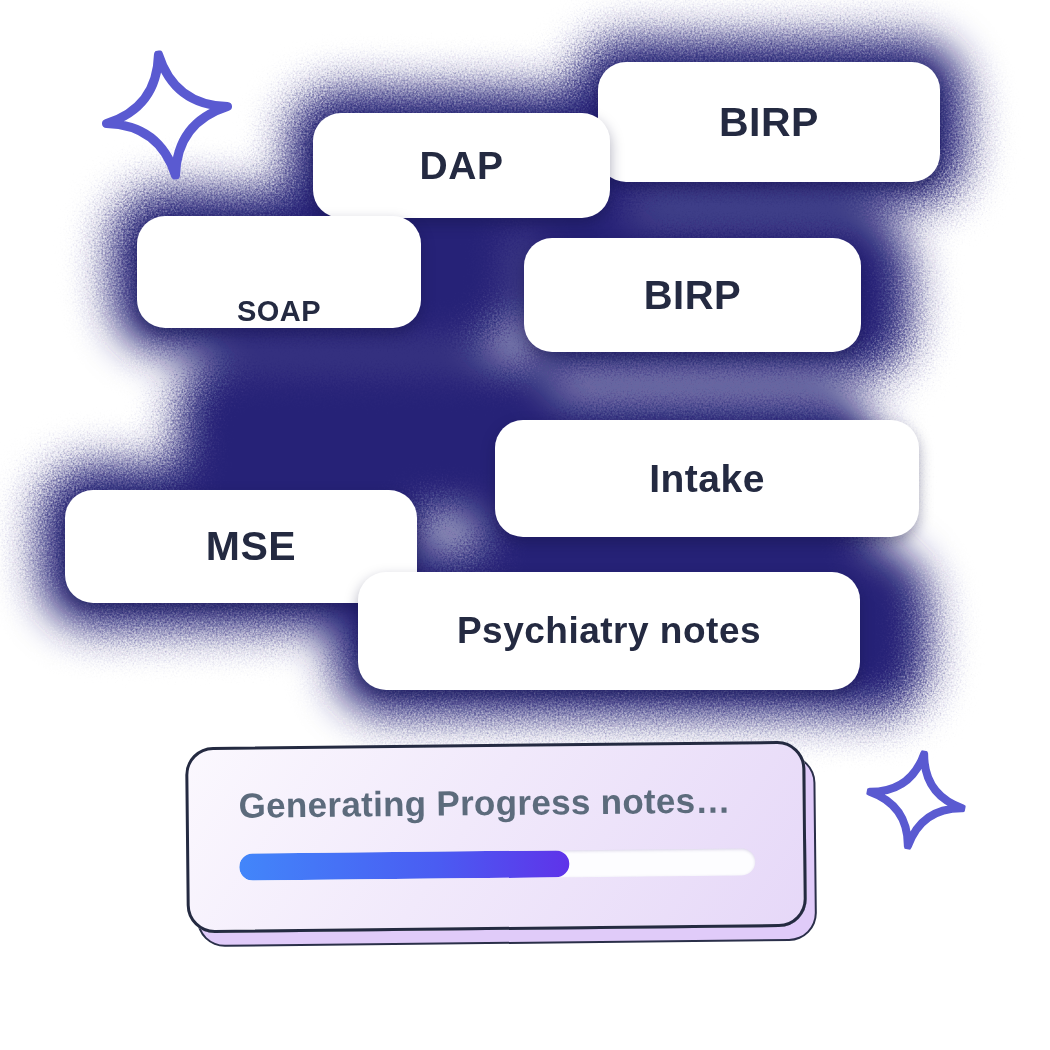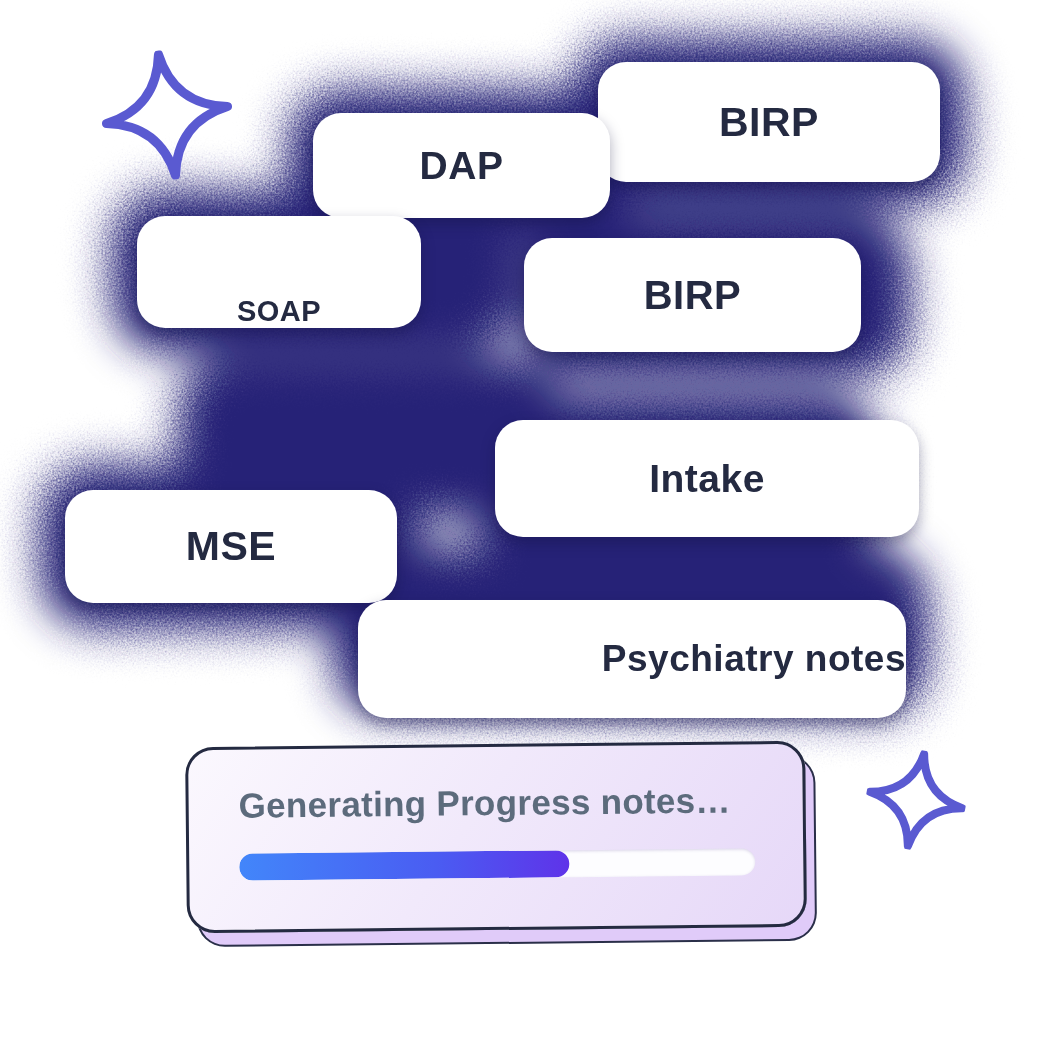--- a/index.html
+++ b/index.html
@@ -35,22 +35,22 @@
     color:#242a41;
     box-shadow:0 6px 14px rgba(18,18,60,.35);
     letter-spacing:.5px;
   }
   .pill-girp  {left:598px;top:62px;  width:342px;height:120px;font-size:41px;}
   .pill-dap   {left:313px;top:113px; width:297px;height:105px;font-size:39px;align-items:center;}
   .pill-soap  {left:137px;top:216px; width:284px;height:112px;font-size:29px;align-items:flex-end;}
   .pill-birp  {left:524px;top:238px; width:337px;height:114px;font-size:40px;}
   .pill-emdr  {left:203px;top:383px; width:335px;height:109px;font-size:38px;}
   .pill-intake{left:495px;top:420px; width:424px;height:117px;font-size:39px;}
-  .pill-mse   {left:65px; top:490px; width:332px;height:113px;font-size:41px;}
-  .pill-psych {left:358px;top:600px; width:548px;height:118px;font-size:37px;justify-content:flex-end;}
+  .pill-mse   {left:65px; top:490px; width:332px;height:113px;font-size:41px;padding-left:20px;}
+  .pill-psych {left:358px;top:572px; width:502px;height:118px;font-size:37px;}
 
   
   .sparkle{position:absolute;}
   .sparkle svg{display:block;}
   .sparkle-tl{left:98px;top:50px;width:138px;height:130px;transform:rotate(-8deg);}
   .sparkle-br{left:866px;top:750px;width:100px;height:100px;transform:rotate(10deg);}
 
   
   .card{
     position:absolute;

